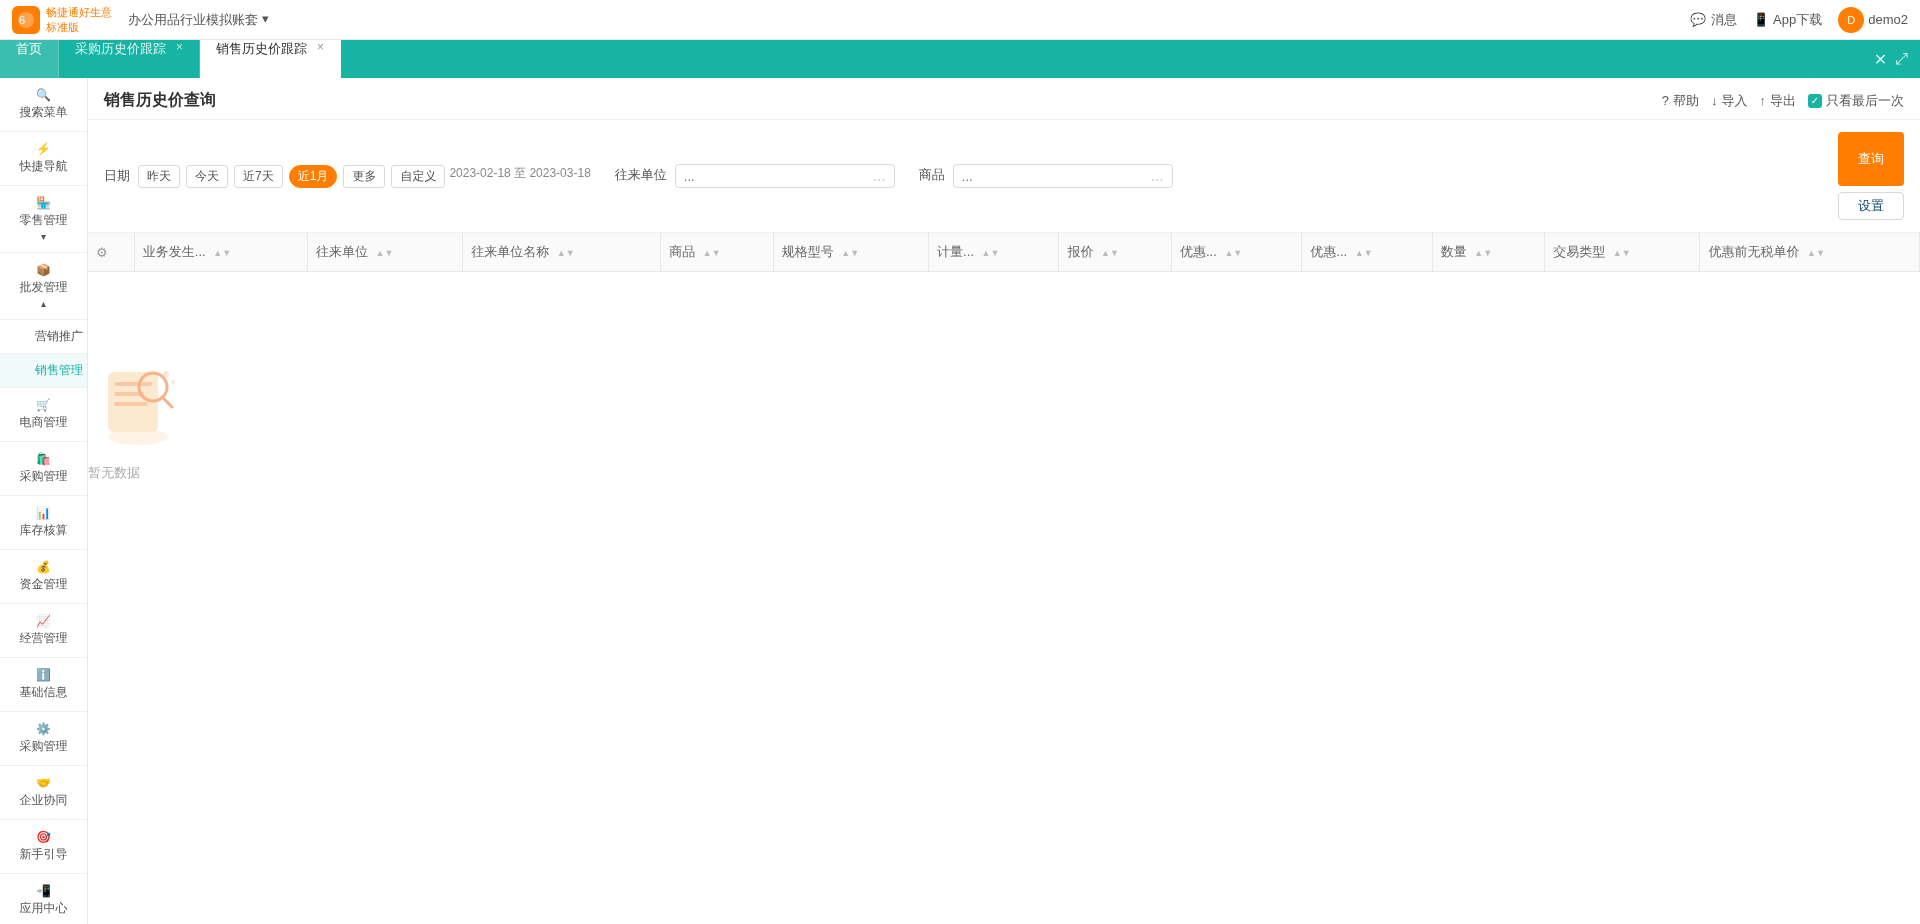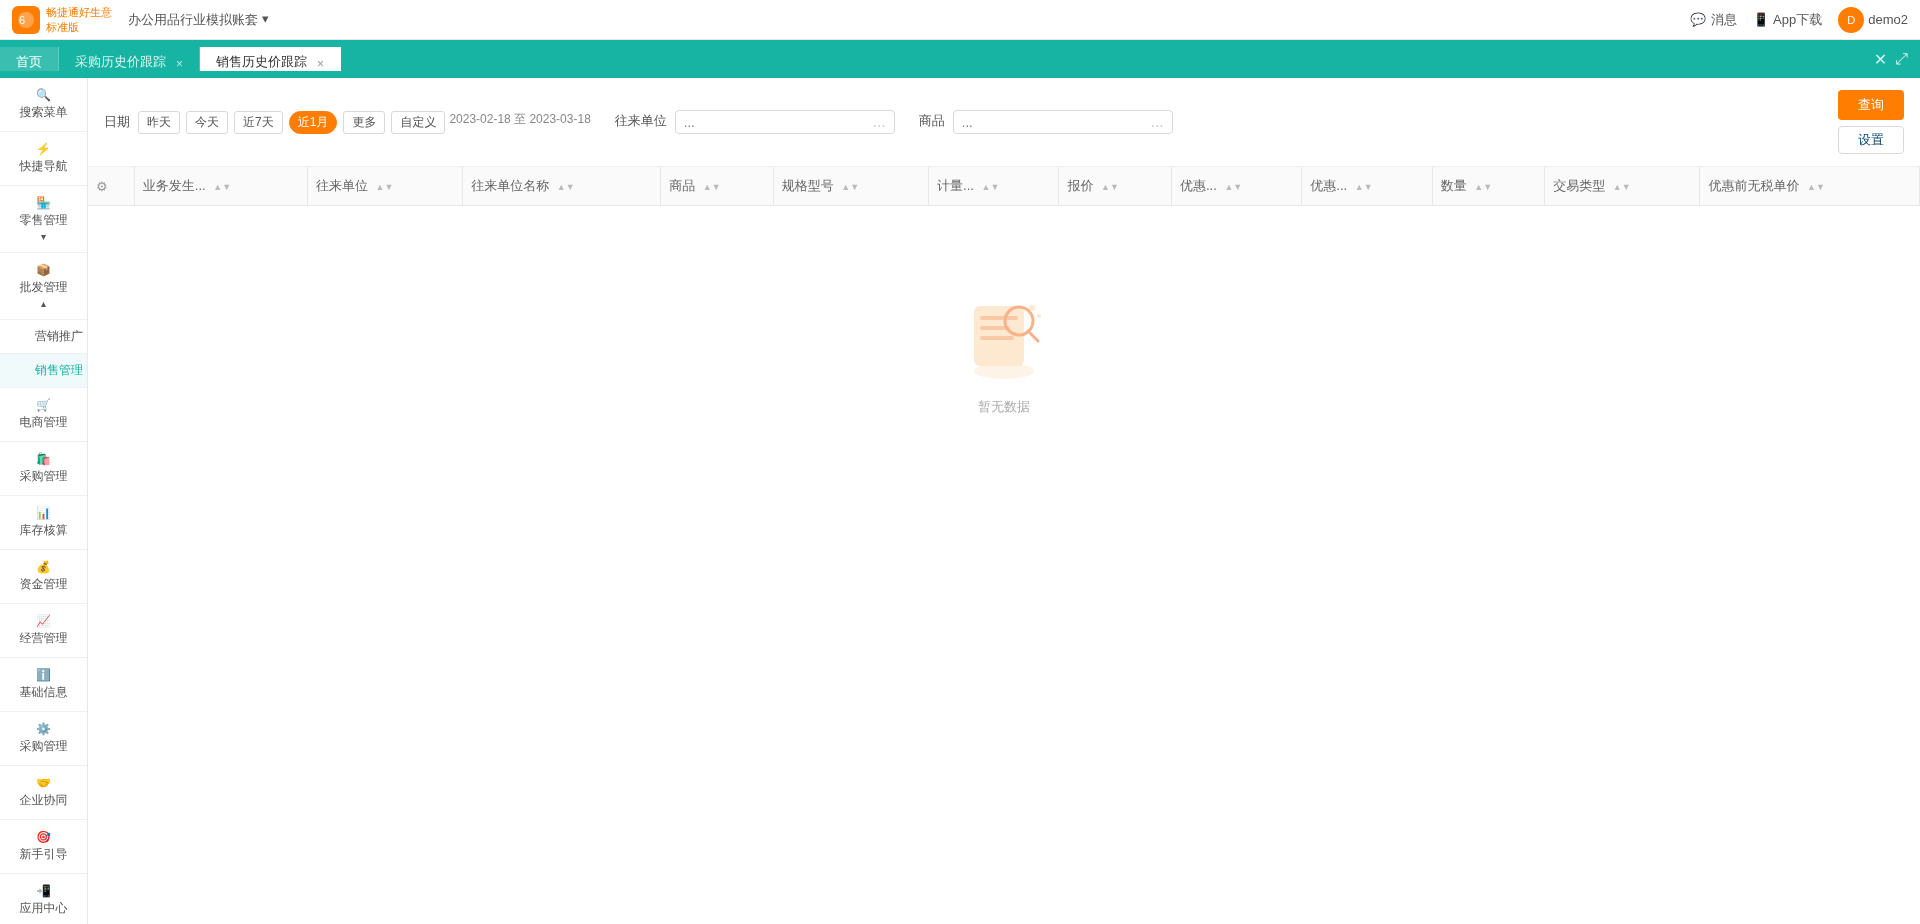--- a/index.html
+++ b/index.html
@@ -29,23 +29,23 @@
     
     .tabbar {
       height: 38px;
       background: #17b3a3;
       display: flex;
       align-items: center;
       flex-shrink: 0;
       padding-left: 0;
     }
     .tab {
-      height: 24px;
-      display: flex;
-      align-items: flex-end;
+      height: 38px;
+      display: flex;
+      align-items: flex-start;
       padding: 0 16px;
       cursor: pointer;
       font-size: 13px;
       color: rgba(255,255,255,0.85);
       border-right: 1px solid rgba(255,255,255,0.2);
       gap: 6px;
       white-space: nowrap;
     }
     .tab.home { background: rgba(255,255,255,0.15); color: white; }
     .tab.active { background: white; color: #333; }
@@ -135,21 +135,21 @@
       cursor: pointer;
       font-size: 12px;
       color: #555;
     }
     .filter-btn.active { background: #ff7d00; color: white; border-color: #ff7d00; border-radius: 12px; }
     .date-range { font-size: 12px; color: #888; }
     .filter-input-wrap { display: flex; align-items: center; border: 1px solid #d9d9d9; border-radius: 4px; padding: 2px 8px; min-width: 220px; background: #fff; }
     .filter-input { border: none; outline: none; font-size: 13px; color: #333; flex: 1; background: transparent; }
     .filter-input-dots { color: #ccc; font-size: 16px; cursor: pointer; }
     .query-btn {
-      padding: 6px 20px;
+      padding: 18px 20px;
       background: #ff7d00;
       color: white;
       border: none;
       border-radius: 4px;
       cursor: pointer;
       font-size: 13px;
     }
     .settings-btn {
       padding: 4px 8px;
       background: #fff;
@@ -174,21 +174,20 @@
       white-space: nowrap;
       position: relative;
     }
     th .sort-icons { display: inline-flex; flex-direction: column; margin-left: 4px; font-size: 9px; color: #bbb; line-height: 1; }
     th .gear-icon { color: #999; cursor: pointer; }
 
     
     .empty-state {
       display: flex;
       flex-direction: column;
-      align-items: center;
       justify-content: center;
       padding: 80px 0;
     }
     .empty-text { color: #aaa; font-size: 13px; }
 
     
     .empty-illustration {
       width: 100px;
       height: 100px;
       position: relative;
@@ -318,20 +317,41 @@
       <span>📲</span>
       <span>应用中心</span>
     </div>
 
   </div>
 
   <div class="content">
     <div class="page-container">
       <div class="page-inner">
 
+        <div class="page-header">
+          <h2 class="page-title">销售历史价查询</h2>
+          <div class="page-actions">
+            <div class="page-action-item">
+              <span>?</span>
+              <span>帮助</span>
+            </div>
+            <div class="page-action-item">
+              <span>↓</span>
+              <span>导入</span>
+            </div>
+            <div class="page-action-item">
+              <span>↑</span>
+              <span>导出</span>
+            </div>
+            <label class="checkbox-label">
+              <div class="checkbox-checked"></div>
+              <span>只看最后一次</span>
+            </label>
+          </div>
+        </div>
 
         <div class="filter-area">
           <div class="filter-group">
             <span class="filter-label">日期</span>
             <div class="filter-options">
               <div class="filter-row">
                 <button class="filter-btn">昨天</button>
                 <button class="filter-btn">今天</button>
                 <button class="filter-btn">近7天</button>
                 <button class="filter-btn active">近1月</button>

